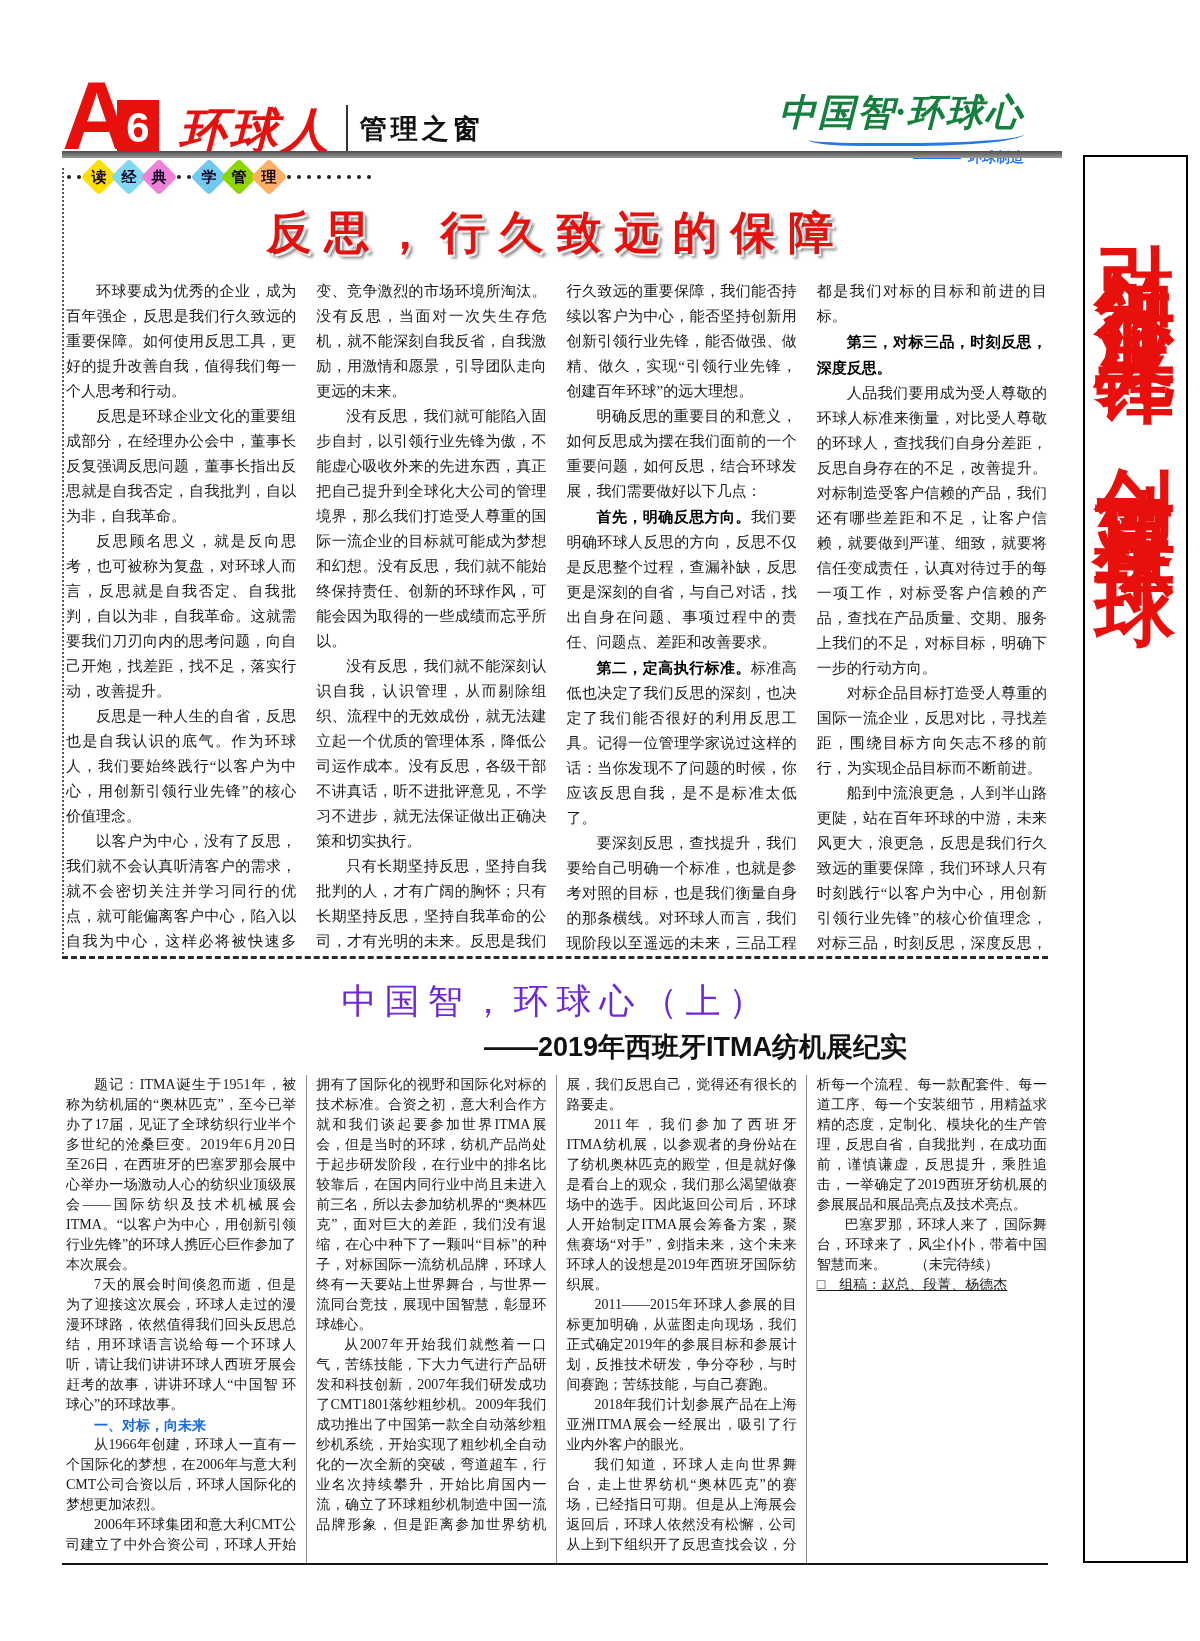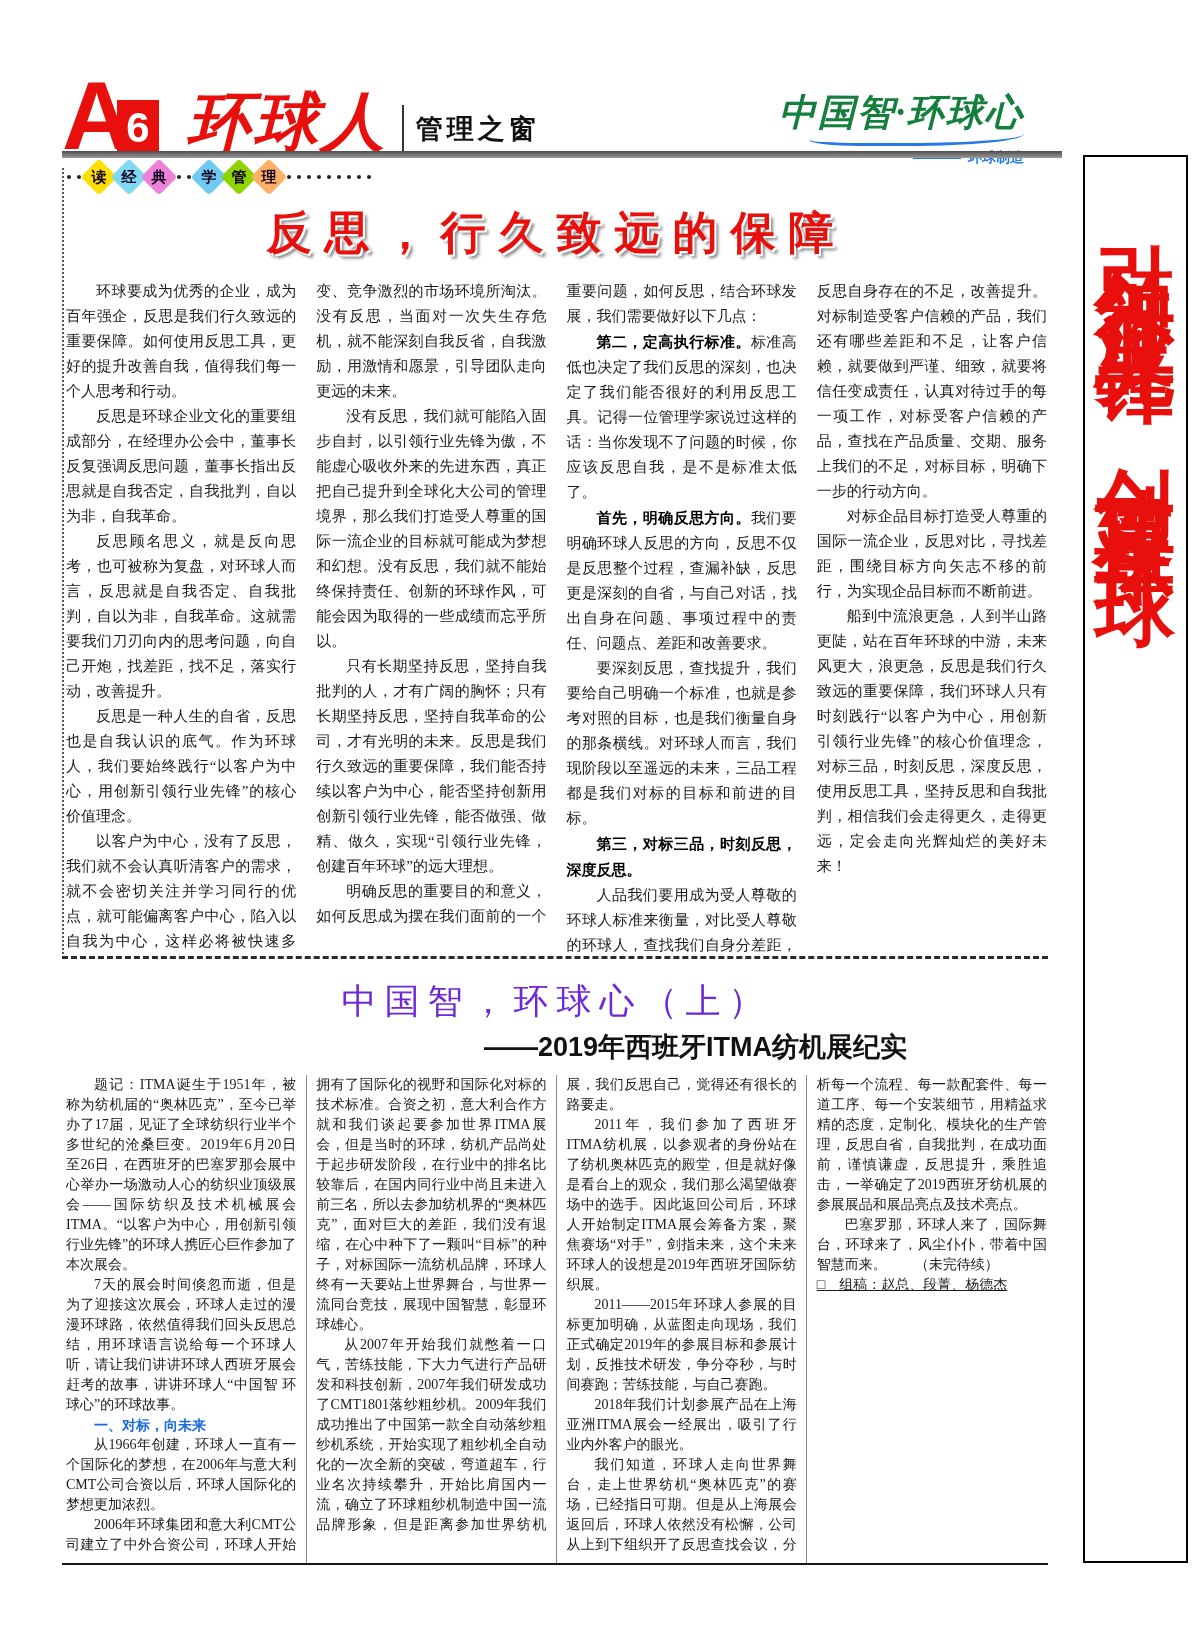--- a/index.html
+++ b/index.html
@@ -11,21 +11,21 @@
   }
   
   .masthead-left{ position:absolute; left:62px; top:78px; display:flex; align-items:flex-end; }
   .a6-logo{ display:flex; align-items:flex-end; }
   .a-glyph{ font-family:"Liberation Sans","DejaVu Sans",sans-serif; font-weight:bold;
             font-size:96px; line-height:.8; color:#e8100c; }
   .six-box{ background:#e8100c; color:#fff; font-family:"Liberation Sans",sans-serif;
             font-weight:bold; font-size:42px; line-height:1; padding:7px 9px 5px;
             margin-left:-14px; margin-bottom:1px; }
   .paper-name{ font-family:"Liberation Serif",serif; font-style:italic; font-weight:bold;
-            font-size:64px; line-height:1; color:#e8100c; margin-left:28px; letter-spacing:3px; }
+            font-size:48px; line-height:1; color:#e8100c; margin-left:20px; letter-spacing:3px; }
   .mast-vdiv{ width:2px; height:46px; background:#333; margin:0 12px 4px 14px; }
   .column-name{ font-family:"Liberation Sans",sans-serif; font-weight:bold; font-size:27px;
             letter-spacing:4px; color:#111; margin-bottom:8px; }
   .masthead-right{ position:absolute; right:176px; top:88px; text-align:center; }
   .slogan{ font-family:"Liberation Serif",serif; font-style:italic; font-weight:bold;
             font-size:37px; color:#15803d; letter-spacing:2px; white-space:nowrap; }
   .swoosh{ width:215px; height:12px; margin:-4px 0 0 30px;
             border-bottom:3px solid #2478e8; border-radius:0 0 90% 40% / 0 0 20px 10px; }
   .slogan-sub{ display:flex; align-items:center; justify-content:flex-end; margin-top:3px;
             font-family:"Liberation Sans",sans-serif; font-weight:bold; font-size:14px; color:#2478e8; }
@@ -136,24 +136,25 @@
 
   <section class="article1">
     <h1>反思，行久致远的保障</h1>
     <div class="cols cols4" id="article1-body">
         <p class="para">环球要成为优秀的企业，成为百年强企，反思是我们行久致远的重要保障。如何使用反思工具，更好的提升改善自我，值得我们每一个人思考和行动。</p>
         <p class="para">反思是环球企业文化的重要组成部分，在经理办公会中，董事长反复强调反思问题，董事长指出反思就是自我否定，自我批判，自以为非，自我革命。</p>
         <p class="para">反思顾名思义，就是反向思考，也可被称为复盘，对环球人而言，反思就是自我否定、自我批判，自以为非，自我革命。这就需要我们刀刃向内的思考问题，向自己开炮，找差距，找不足，落实行动，改善提升。</p>
         <p class="para">反思是一种人生的自省，反思也是自我认识的底气。作为环球人，我们要始终践行“以客户为中心，用创新引领行业先锋”的核心价值理念。</p>
         <p class="para">以客户为中心，没有了反思，我们就不会认真听清客户的需求，就不会密切关注并学习同行的优点，就可能偏离客户中心，陷入以自我为中心，这样必将被快速多变、竞争激烈的市场环境所淘汰。没有反思，当面对一次失生存危机，就不能深刻自我反省，自我激励，用激情和愿景，引导团队走向更远的未来。</p>
         <p class="para">没有反思，我们就可能陷入固步自封，以引领行业先锋为傲，不能虚心吸收外来的先进东西，真正把自己提升到全球化大公司的管理境界，那么我们打造受人尊重的国际一流企业的目标就可能成为梦想和幻想。没有反思，我们就不能始终保持责任、创新的环球作风，可能会因为取得的一些成绩而忘乎所以。</p>
+        <p class="para">没有反思，我们就不能深刻认识自我，认识管理，从而剔除组织、流程中的无效成份，就无法建立起一个优质的管理体系，降低公司运作成本。没有反思，各级干部不讲真话，听不进批评意见，不学习不进步，就无法保证做出正确决策和切实执行。</p>
         <p class="para">只有长期坚持反思，坚持自我批判的人，才有广阔的胸怀；只有长期坚持反思，坚持自我革命的公司，才有光明的未来。反思是我们行久致远的重要保障，我们能否持续以客户为中心，能否坚持创新用创新引领行业先锋，能否做强、做精、做久，实现“引领行业先锋，创建百年环球”的远大理想。</p>
         <p class="para">明确反思的重要目的和意义，如何反思成为摆在我们面前的一个重要问题，如何反思，结合环球发展，我们需要做好以下几点：</p>
+        <p class="para"><b class="lead">首先，明确反思方向。</b>我们要明确环球人反思的方向，反思不仅是反思整个过程，查漏补缺，反思更是深刻的自省，与自己对话，找出自身在问题、事项过程中的责任、问题点、差距和改善要求。</p>
         <p class="para"><b class="lead">第二，定高执行标准。</b>标准高低也决定了我们反思的深刻，也决定了我们能否很好的利用反思工具。记得一位管理学家说过这样的话：当你发现不了问题的时候，你应该反思自我，是不是标准太低了。</p>
-        <p class="para"><b class="lead">首先，明确反思方向。</b>我们要明确环球人反思的方向，反思不仅是反思整个过程，查漏补缺，反思更是深刻的自省，与自己对话，找出自身在问题、事项过程中的责任、问题点、差距和改善要求。</p>
         <p class="para">要深刻反思，查找提升，我们要给自己明确一个标准，也就是参考对照的目标，也是我们衡量自身的那条横线。对环球人而言，我们现阶段以至遥远的未来，三品工程都是我们对标的目标和前进的目标。</p>
         <p class="para"><b class="lead">第三，对标三品，时刻反思，深度反思。</b></p>
         <p class="para">人品我们要用成为受人尊敬的环球人标准来衡量，对比受人尊敬的环球人，查找我们自身分差距，反思自身存在的不足，改善提升。对标制造受客户信赖的产品，我们还有哪些差距和不足，让客户信赖，就要做到严谨、细致，就要将信任变成责任，认真对待过手的每一项工作，对标受客户信赖的产品，查找在产品质量、交期、服务上我们的不足，对标目标，明确下一步的行动方向。</p>
         <p class="para">对标企品目标打造受人尊重的国际一流企业，反思对比，寻找差距，围绕目标方向矢志不移的前行，为实现企品目标而不断前进。</p>
         <p class="para">船到中流浪更急，人到半山路更陡，站在百年环球的中游，未来风更大，浪更急，反思是我们行久致远的重要保障，我们环球人只有时刻践行“以客户为中心，用创新引领行业先锋”的核心价值理念，对标三品，时刻反思，深度反思，使用反思工具，坚持反思和自我批判，相信我们会走得更久，走得更远，定会走向光辉灿烂的美好未来！</p>
       </div>
   </section>
 
   <div class="dashed-sep"></div>
 

